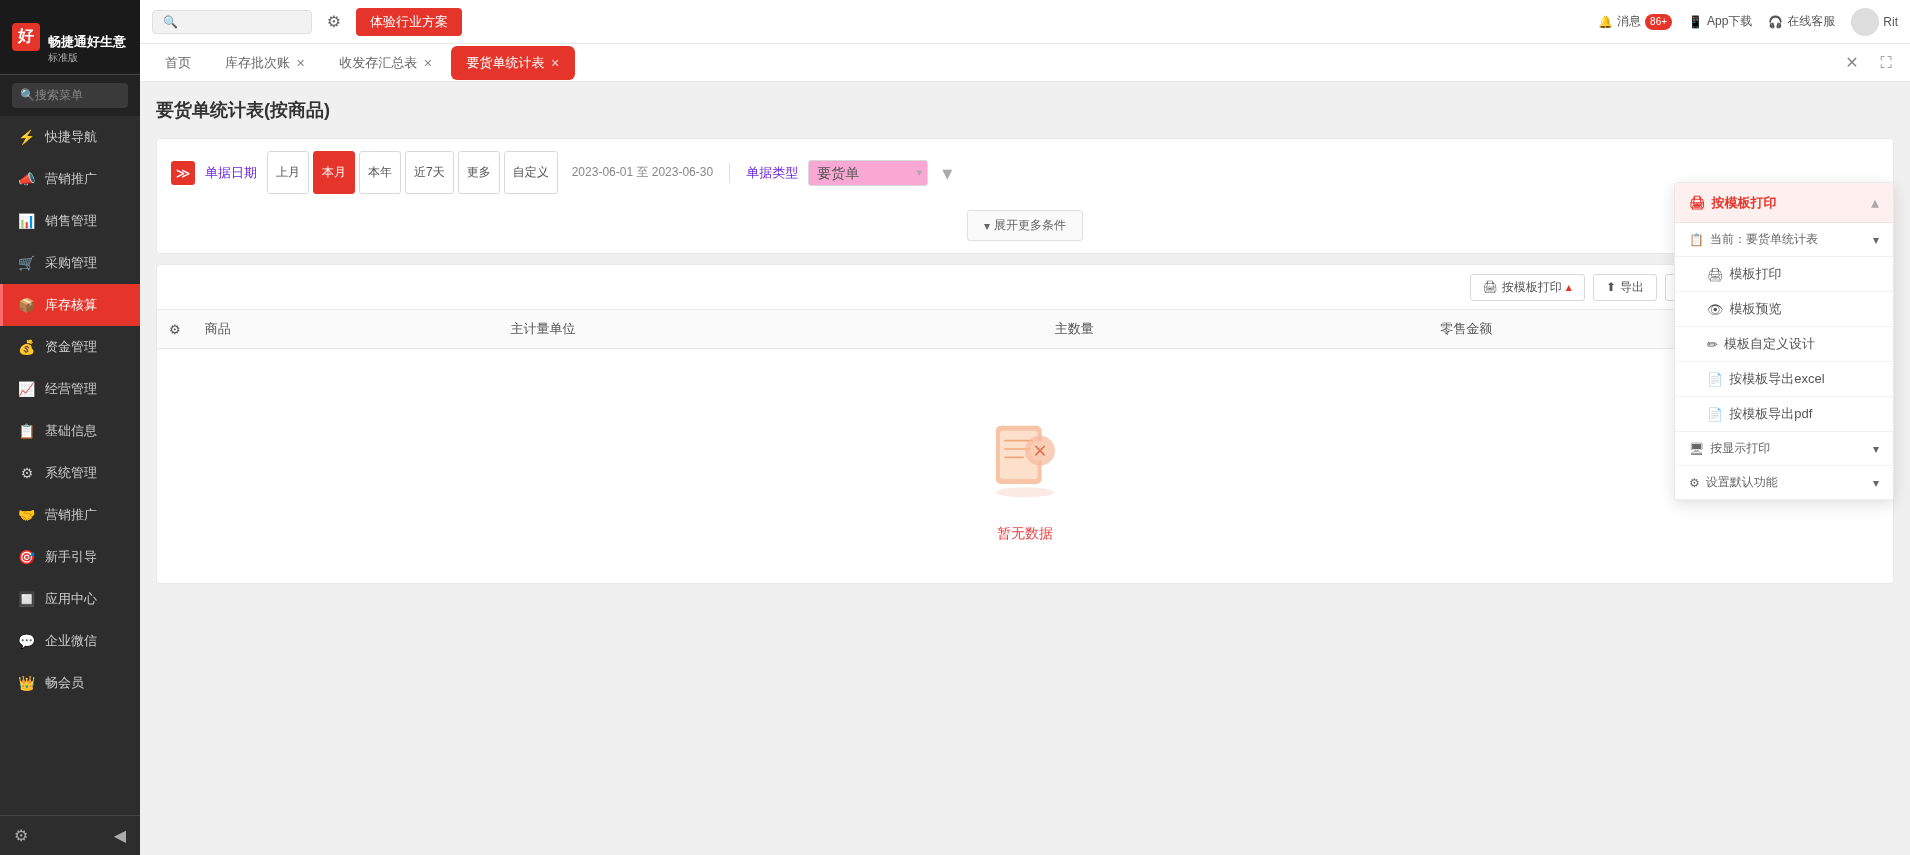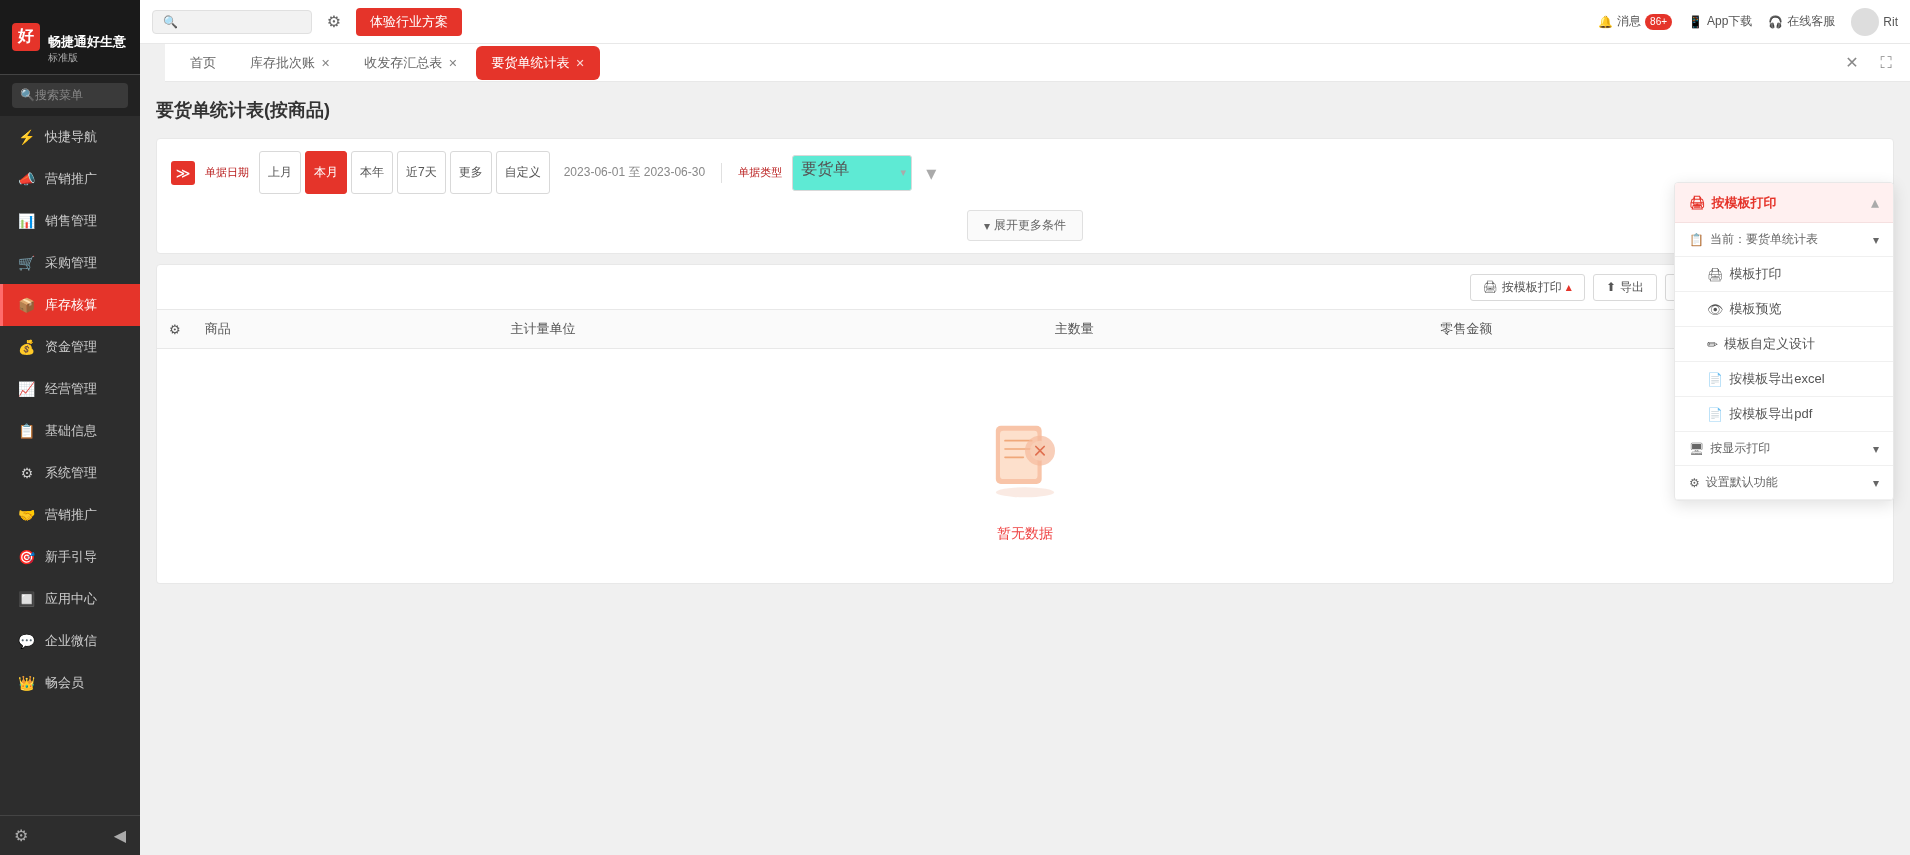--- a/index.html
+++ b/index.html
@@ -192,21 +192,20 @@
     
     .tabs-bar {
       background: #fff;
       height: 38px;
       display: flex;
       align-items: center;
       padding: 0 10px;
       border-bottom: 1px solid #e8e8e8;
       gap: 4px;
       flex-shrink: 0;
-      margin-left: 25px;
     }
     .tab {
       display: flex;
       align-items: center;
       padding: 6px 14px;
       border-radius: 4px 4px 0 0;
       cursor: pointer;
       font-size: 13px;
       color: #666;
       border: 1px solid transparent;
@@ -280,22 +279,22 @@
       border-radius: 3px;
       display: flex;
       align-items: center;
       justify-content: center;
       color: white;
       font-size: 14px;
       cursor: pointer;
       flex-shrink: 0;
     }
     .filter-label {
-      color: #b91c1c;
-      font-size: 11px;
+      color: #6d28d9;
+      font-size: 13px;
       white-space: nowrap;
     }
     .date-btns {
       display: flex;
       align-items: center;
       gap: 4px;
     }
     .date-btn {
       padding: 12px 8px;
       border: 1px solid #d9d9d9;
@@ -311,24 +310,24 @@
       border-color: #e5342a;
     }
     .date-range-text {
       font-size: 12px;
       color: #888;
       margin-left: 4px;
     }
     .filter-select {
       border: 1px solid #d9d9d9;
       border-radius: 3px;
-      padding: 4px 24px 13px 8px;
-      font-size: 16px;
+      padding: 4px 24px 4px 8px;
+      font-size: 14px;
       color: #555;
-      background: #5eead4;
+      background: #f9a8d4;
       cursor: pointer;
       appearance: none;
       min-width: 120px;
       position: relative;
     }
     .filter-select-wrap {
       position: relative;
       display: inline-flex;
       align-items: center;
     }

